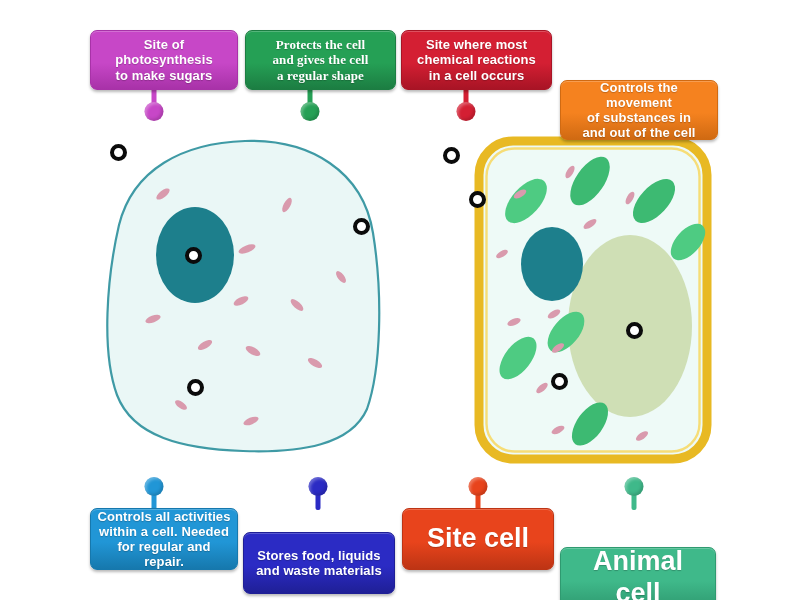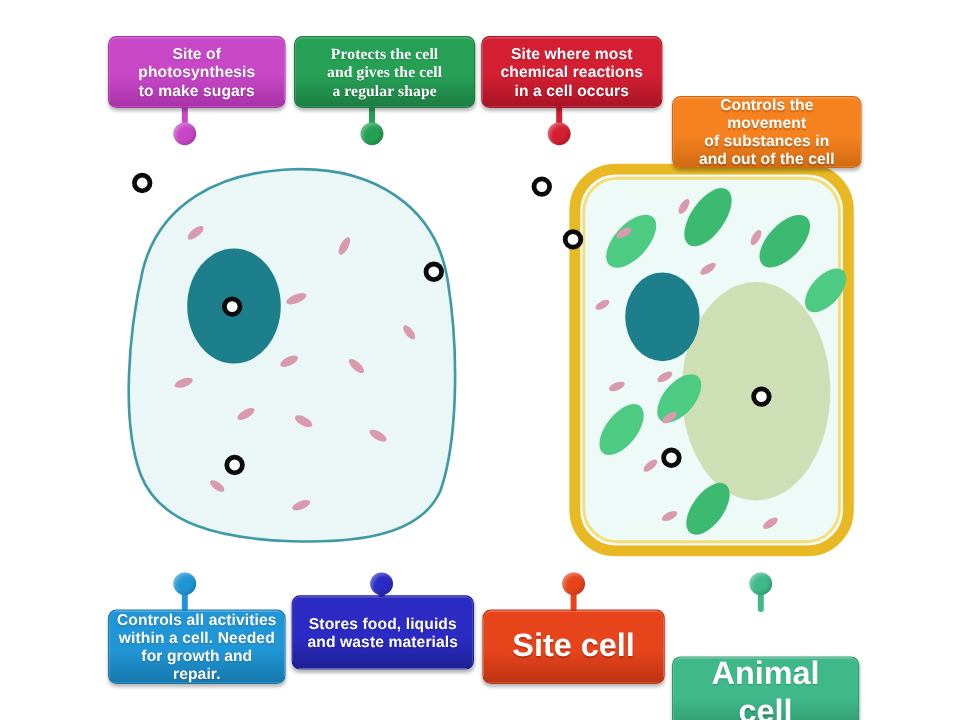--- a/index.html
+++ b/index.html
@@ -222,23 +222,23 @@
 in a cell occurs</span>
       </div>
       <div class="label-box label-small" style="left: 560px; top: 44px; width: 158px; height: 60px; background: linear-gradient(rgb(245, 130, 31) 0%, rgb(245, 130, 31) 55%, rgb(208, 106, 18) 100%); border: 1px solid rgb(208, 106, 18); margin-top: 36px;">
         <span class="txt">Controls the movement
 of substances in
 and out of the cell</span>
       </div>
       <div class="label-box label-small" style="left: 90px; top: 508px; width: 148px; height: 62px; background: linear-gradient(rgb(33, 150, 214) 0%, rgb(33, 150, 214) 55%, rgb(22, 120, 173) 100%); border: 1px solid rgb(22, 120, 173);">
         <span class="txt">Controls all activities
 within a cell. Needed
-for growth and repair.</span>
-      </div>
-      <div class="label-box label-small" style="left: 243px; top: 496px; width: 152px; height: 62px; background: linear-gradient(rgb(43, 43, 196) 0%, rgb(43, 43, 196) 55%, rgb(31, 31, 150) 100%); border: 1px solid rgb(31, 31, 150);">
+for regular and repair.</span>
+      </div>
+      <div class="label-box label-small" style="left: 243px; top: 532px; width: 152px; height: 62px; background: linear-gradient(rgb(43, 43, 196) 0%, rgb(43, 43, 196) 55%, rgb(31, 31, 150) 100%); border: 1px solid rgb(31, 31, 150);">
         <span class="txt">Stores food, liquids
 and waste materials</span>
       </div>
       <div class="label-box label-big" style="left: 402px; top: 508px; width: 152px; height: 62px; background: linear-gradient(rgb(232, 68, 28) 0%, rgb(232, 68, 28) 55%, rgb(189, 52, 20) 100%); border: 1px solid rgb(189, 52, 20);">
         <span class="txt">Site cell</span>
       </div>
       <div class="label-box label-big" style="left: 560px; top: 508px; width: 156px; height: 62px; background: linear-gradient(rgb(63, 185, 138) 0%, rgb(63, 185, 138) 55%, rgb(47, 154, 112) 100%); border: 1px solid rgb(47, 154, 112); margin-top: 39px;">
         <span class="txt">Animal cell</span>
       </div>
     </div>

